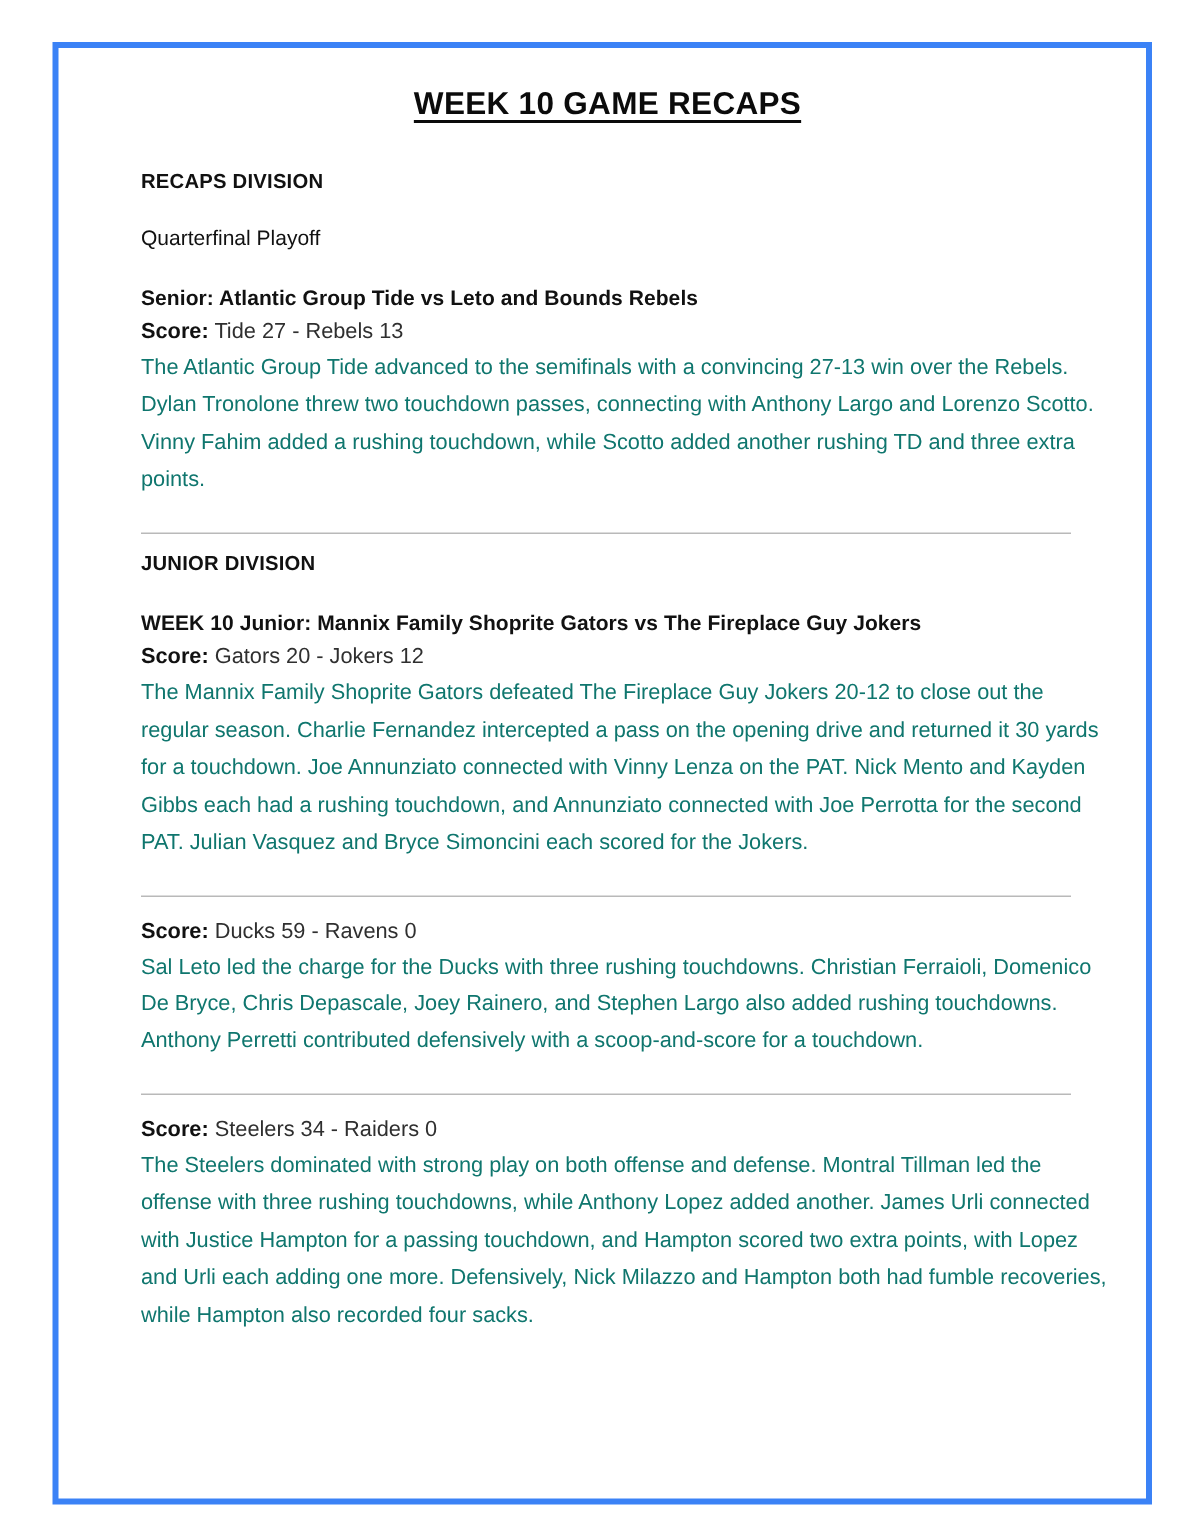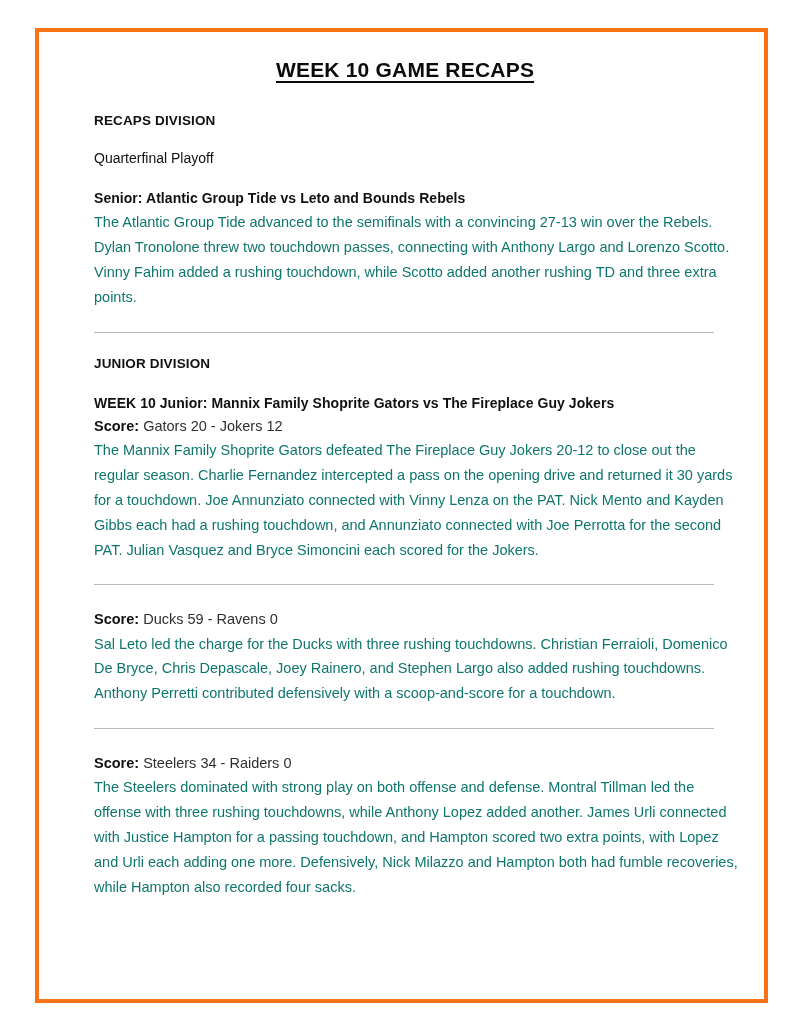--- a/index.html
+++ b/index.html
@@ -19,21 +19,21 @@
     height: 1024px;
     background: #ffffff;
     box-sizing: border-box;
   }
   .frame {
     position: absolute;
     left: 35px;
     top: 28px;
     width: 733px;
     height: 975px;
-    border: 4px solid #f97316;
+    border: 4px solid #3b82f6;
     box-sizing: border-box;
     background: #ffffff;
   }
   .content {
     position: absolute;
     left: 55px;
     top: 26px;
     right: 22px;
     bottom: 10px;
     overflow: hidden;
@@ -92,38 +92,39 @@
     margin-top: 1px;
     text-align: left;
   }
   .divider {
     height: 0;
     border-top: 1.6px solid #b9b9b9;
     width: 620px;
     margin: 22px 0 0 0;
   }
   .section-after-divider {
-    margin-top: 23px;
+    margin-top: 12px;
   }
 </style>
 </head>
 <body>
 
 <div class="page">
   <div class="frame">
     <div class="content">
 
       <h1 class="doc-title"><span>WEEK 10 GAME RECAPS</span></h1>
 
       <div class="division-heading">RECAPS DIVISION</div>
 
       <div class="subheading">Quarterfinal Playoff</div>
 
       <div class="game">
         <div class="game-title">Senior: Atlantic Group Tide vs Leto and Bounds Rebels</div>
+        <div class="game-score"><span class="score-label">Score:</span> <span>Tide 27 - Rebels 13</span></div>
         <div class="game-body">The Atlantic Group Tide advanced to the semifinals with a convincing 27-13 win over the Rebels. Dylan Tronolone threw two touchdown passes, connecting with Anthony Largo and Lorenzo Scotto. Vinny Fahim added a rushing touchdown, while Scotto added another rushing TD and three extra points.</div>
       </div>
 
       <div class="divider"></div>
 
       <div class="division-heading section-after-divider">JUNIOR DIVISION</div>
 
       <div class="game">
         <div class="game-title">WEEK 10 Junior: Mannix Family Shoprite Gators vs The Fireplace Guy Jokers</div>
         <div class="game-score"><span class="score-label">Score:</span> <span>Gators 20 - Jokers 12</span></div>

